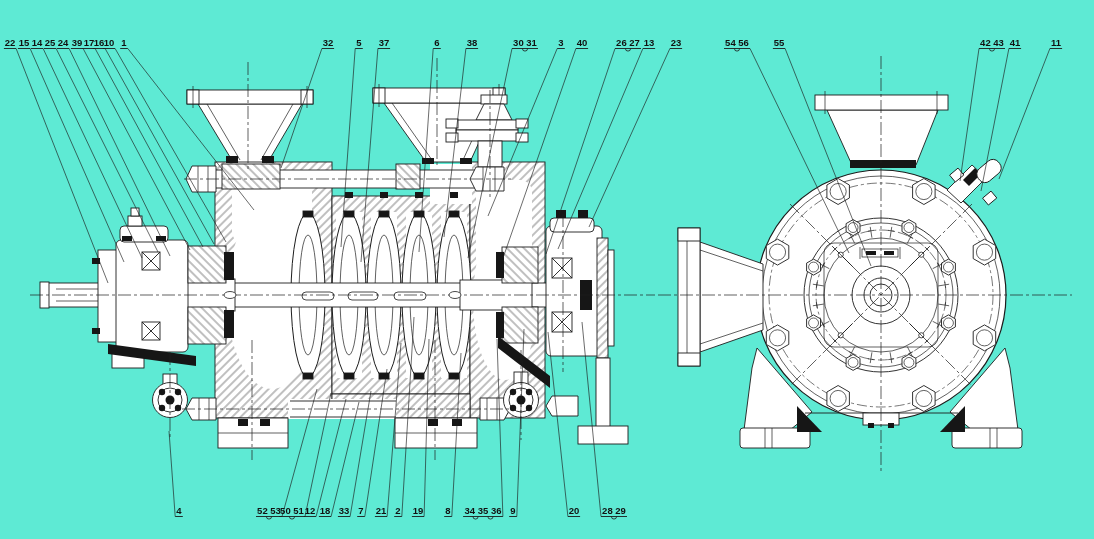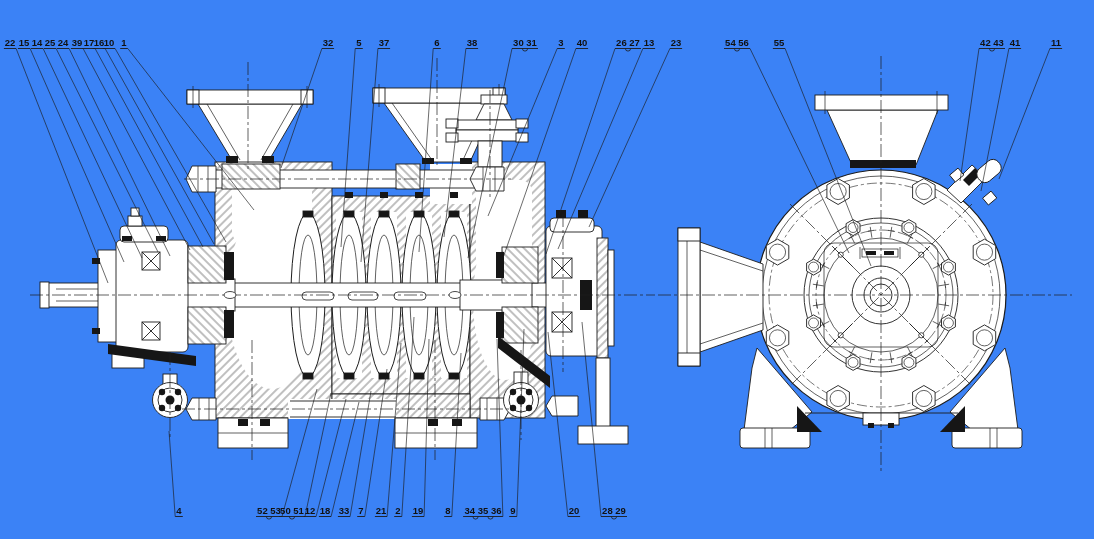--- a/index.html
+++ b/index.html
@@ -1,16 +1,16 @@
 <!DOCTYPE html>
 <html><head>
 <meta charset="utf-8">
 <style>
   html,body{margin:0;padding:0;background:#e8e8e8;font-family:"Liberation Sans",sans-serif;}
-  .sheet{width:1094px;height:539px;background:#3b82f6;position:relative;overflow:hidden;}
+  .sheet{width:1094px;height:539px;background:#5eead4;position:relative;overflow:hidden;}
   svg{display:block;}
   text.callout{font-family:"Liberation Sans",sans-serif;font-size:9.5px;font-weight:bold;fill:#111;}
 </style>
 </head>
 <body>
 
 <div class="sheet">
 <svg id="dwg" width="1094" height="539" viewBox="0 0 1094 539" xmlns="http://www.w3.org/2000/svg">
   <defs>
     <pattern id="h45" width="6" height="6" patternUnits="userSpaceOnUse" patternTransform="rotate(45)">

